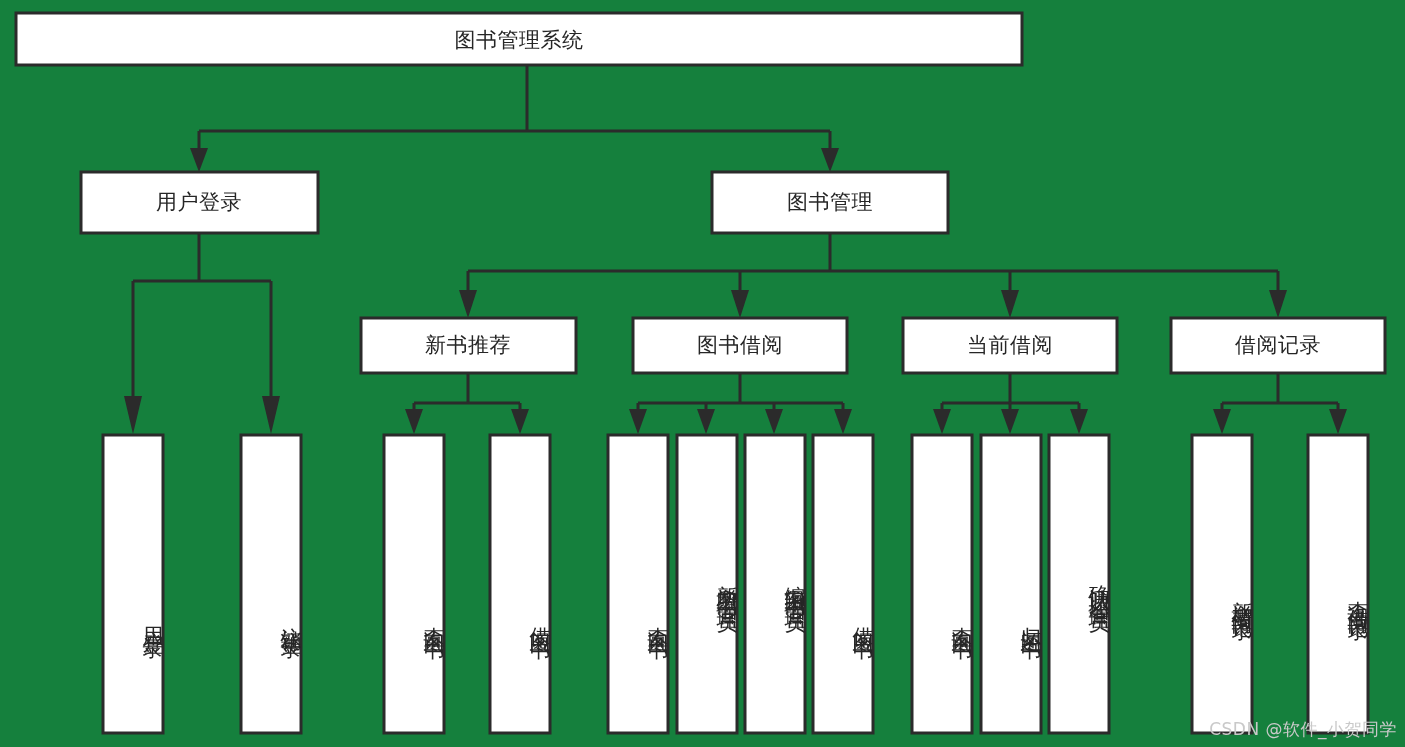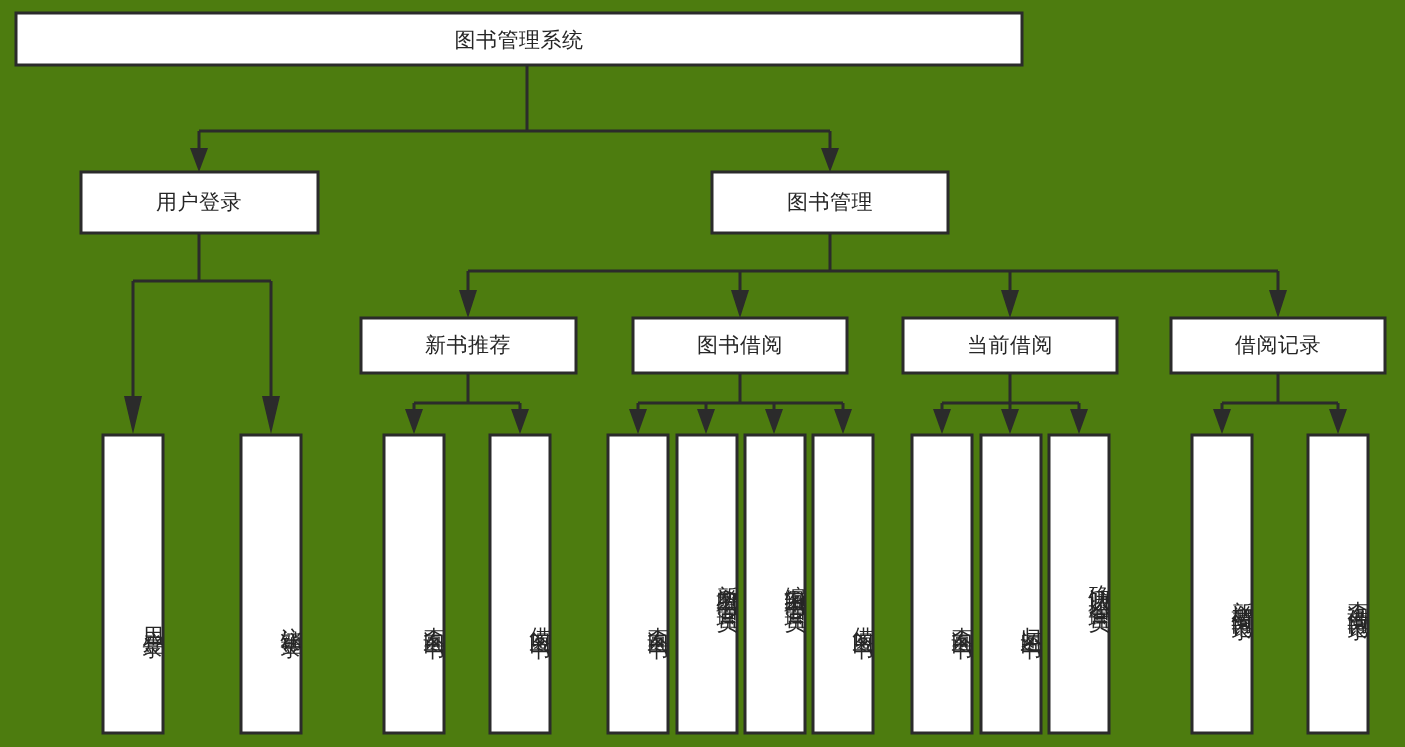--- a/index.html
+++ b/index.html
@@ -11,21 +11,21 @@
     width: 1405px;
     height: 747px;
     font-family: "DejaVu Sans", "Liberation Sans", sans-serif;
     overflow: hidden;
     position: relative;
   }
   #diagram-root {
     position: relative;
     width: 1405px;
     height: 747px;
-    background: #4d7c0f;
+    background: #15803d;
   }
   svg#flowchart {
     position: absolute;
     left: 0;
     top: 0;
     width: 1405px;
     height: 747px;
     display: block;
   }
   .node-box {
@@ -202,14 +202,15 @@
   <div class="vlabel-wrap" style="left:745px; top:443px; width:60px; height:285px;">编辑图书（管理员）</div>
   <div class="vlabel-wrap" style="left:813px; top:505px; width:60px; height:225px;">借阅图书</div>
 
   <div class="vlabel-wrap" style="left:912px; top:505px; width:60px; height:225px;">查询图书</div>
   <div class="vlabel-wrap" style="left:981px; top:505px; width:60px; height:225px;">归还图书</div>
   <div class="vlabel-wrap" style="left:1049px; top:443px; width:60px; height:285px;">确认归还（管理员）</div>
 
   <div class="vlabel-wrap" style="left:1192px; top:465px; width:60px; height:262px;">新增借阅记录</div>
   <div class="vlabel-wrap" style="left:1308px; top:465px; width:60px; height:262px;">查询借阅记录</div>
 
+  <div class="watermark">CSDN @软件_小贺同学</div>
 
 </div>
 
 </body></html>

